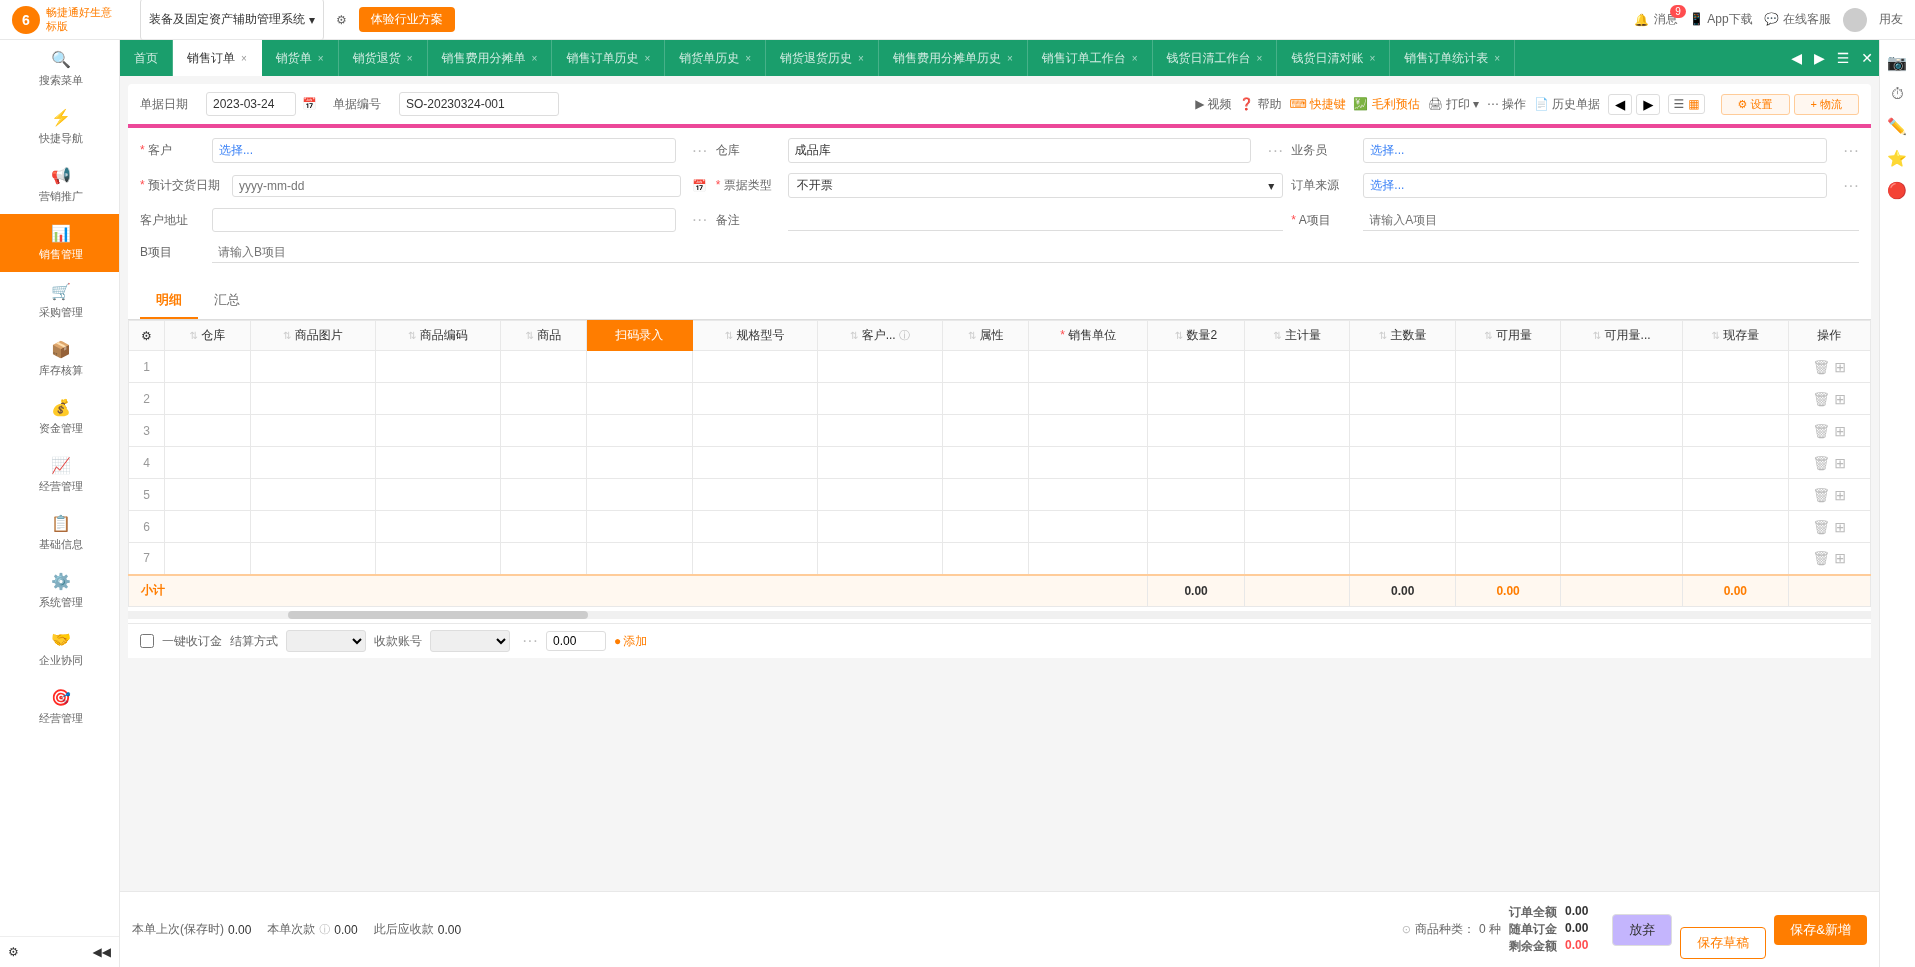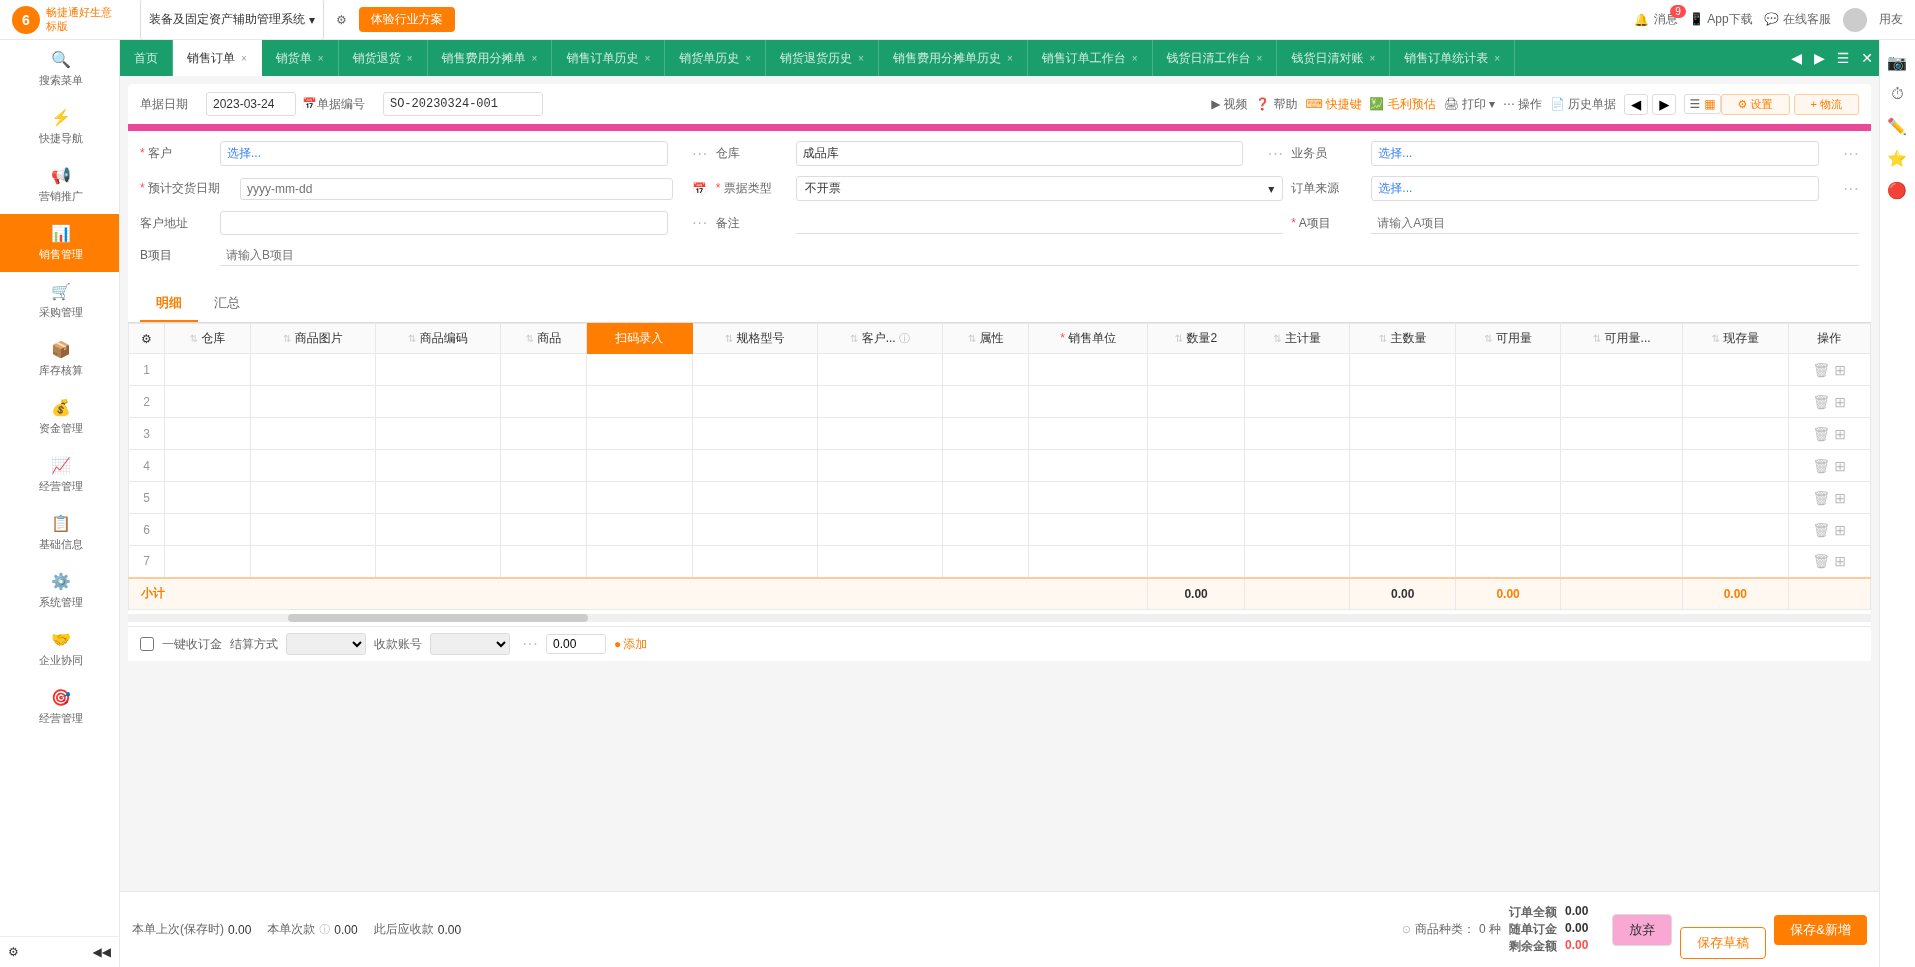--- a/index.html
+++ b/index.html
@@ -40,27 +40,27 @@
     .tab-item.active .close-x { color: #999; }
     .tab-nav-btn { color: white; background: none; border: none; cursor: pointer; padding: 0 6px; height: 36px; font-size: 14px; }
     .tab-bar-end { margin-left: auto; display: flex; align-items: center; }
     .tab-action-btn { color: white; background: none; border: none; cursor: pointer; padding: 0 6px; height: 36px; font-size: 14px; }
 
     
     .content-area { flex: 1; overflow-y: auto; background: #f5f5f5; padding: 8px; }
 
     
     .form-card { background: white; border-radius: 4px; padding: 0; margin-bottom: 8px; }
-    .form-header { display: flex; align-items: center; padding: 8px 12px; border-bottom: 7px solid #ec4899; gap: 0; }
+    .form-header { display: flex; align-items: center; padding: 8px 12px; border-bottom: 4px solid #ec4899; gap: 16px; }
     .form-header-right { margin-left: auto; display: flex; align-items: center; gap: 8px; font-size: 12px; color: #666; }
     .header-action { display: flex; align-items: center; gap: 3px; cursor: pointer; color: #666; }
     .header-action.orange { color: #ff7d00; }
     .form-body { padding: 10px 12px; }
     .form-row { display: flex; align-items: center; margin-bottom: 10px; gap: 8px; }
-    .form-field { display: flex; align-items: center; gap: 20px; flex: 1; }
+    .form-field { display: flex; align-items: center; gap: 12px; flex: 1; }
     .field-label { color: #666; font-size: 12px; white-space: nowrap; min-width: 60px; }
     .field-label.required::before { content: '* '; color: #ff4d4f; }
     .field-input { flex: 1; border: 1px solid #ddd; border-radius: 3px; padding: 3px 6px; font-size: 12px; color: #333; min-height: 24px; display: flex; align-items: center; cursor: pointer; }
     .field-input.placeholder { color: #3b82f6; }
     .field-input-text { flex: 1; border: none; border-bottom: 1px solid #ddd; padding: 3px 6px; font-size: 12px; color: #333; background: transparent; outline: none; }
     .field-dots { color: #bbb; margin-left: 4px; }
     .field-select { display: flex; align-items: center; gap: 4px; border: 1px solid #ddd; border-radius: 3px; padding: 3px 8px; font-size: 12px; cursor: pointer; }
     .side-btns { display: flex; gap: 4px; }
     .side-btn { background: #fff7f0; border: 1px solid #ffcc99; color: #ff7d00; border-radius: 3px; padding: 2px 16px; font-size: 11px; cursor: pointer; white-space: nowrap; }
 
@@ -88,21 +88,21 @@
     .footer-input { border: 1px solid #ddd; border-radius: 3px; padding: 2px 6px; font-size: 12px; width: 60px; }
     .add-btn { color: #ff7d00; cursor: pointer; display: flex; align-items: center; gap: 2px; font-size: 12px; }
 
     
     .bottom-bar { background: white; border-top: 1px solid #e8e8e8; padding: 8px 12px; display: flex; align-items: center; gap: 16px; }
     .bottom-stat { color: #666; font-size: 12px; display: flex; align-items: center; gap: 4px; }
     .bottom-right { margin-left: auto; display: flex; align-items: center; gap: 8px; }
     .order-summary { text-align: right; font-size: 12px; color: #666; margin-right: 16px; }
     .order-summary-row { display: flex; justify-content: space-between; gap: 8px; font-weight: bold; }
     .order-summary-val { color: #333; }
-    .discard-btn { border: 1px solid #ddd; background: #f9a8d4; border-radius: 4px; padding: 6px 16px; cursor: pointer; font-size: 13px; color: #333; }
+    .discard-btn { border: 1px solid #ddd; background: #c4b5fd; border-radius: 4px; padding: 6px 16px; cursor: pointer; font-size: 13px; color: #333; }
     .save-draft-btn { border: 1px solid #ff7d00; background: white; border-radius: 4px; padding: 6px 16px; cursor: pointer; font-size: 13px; color: #ff7d00; margin-top: 27px; }
     .save-new-btn { background: #ff7d00; color: white; border: none; border-radius: 4px; padding: 6px 16px; cursor: pointer; font-size: 13px; }
 
     
     .right-panel { width: 36px; background: white; border-left: 1px solid #e8e8e8; display: flex; flex-direction: column; align-items: center; padding-top: 8px; gap: 4px; }
     .right-panel-icon { width: 28px; height: 28px; display: flex; align-items: center; justify-content: center; cursor: pointer; color: #666; font-size: 16px; border-radius: 4px; }
     .right-panel-icon.active { color: #ff7d00; }
 
     
     ::-webkit-scrollbar { width: 6px; height: 6px; }
@@ -281,21 +281,21 @@
       <div class="form-card">
 
         <div class="form-header">
           <div class="form-field" style="flex:0 0 auto; gap:6px;">
             <span class="field-label">单据日期</span>
             <span class="field-input" style="min-width:90px;">2023-03-24</span>
             <span>📅</span>
           </div>
           <div class="form-field" style="flex:0 0 auto; gap:6px;">
             <span class="field-label">单据编号</span>
-            <span class="field-input" style="min-width:160px;font-family:Liberation Mono, monospace;">SO-20230324-001</span>
+            <span class="field-input" style="min-width:160px;">SO-20230324-001</span>
           </div>
           <div class="form-header-right">
             <div class="header-action">
               <span>▶</span>
               <span>视频</span>
             </div>
             <div class="header-action">
               <span>❓</span>
               <span>帮助</span>
             </div>

